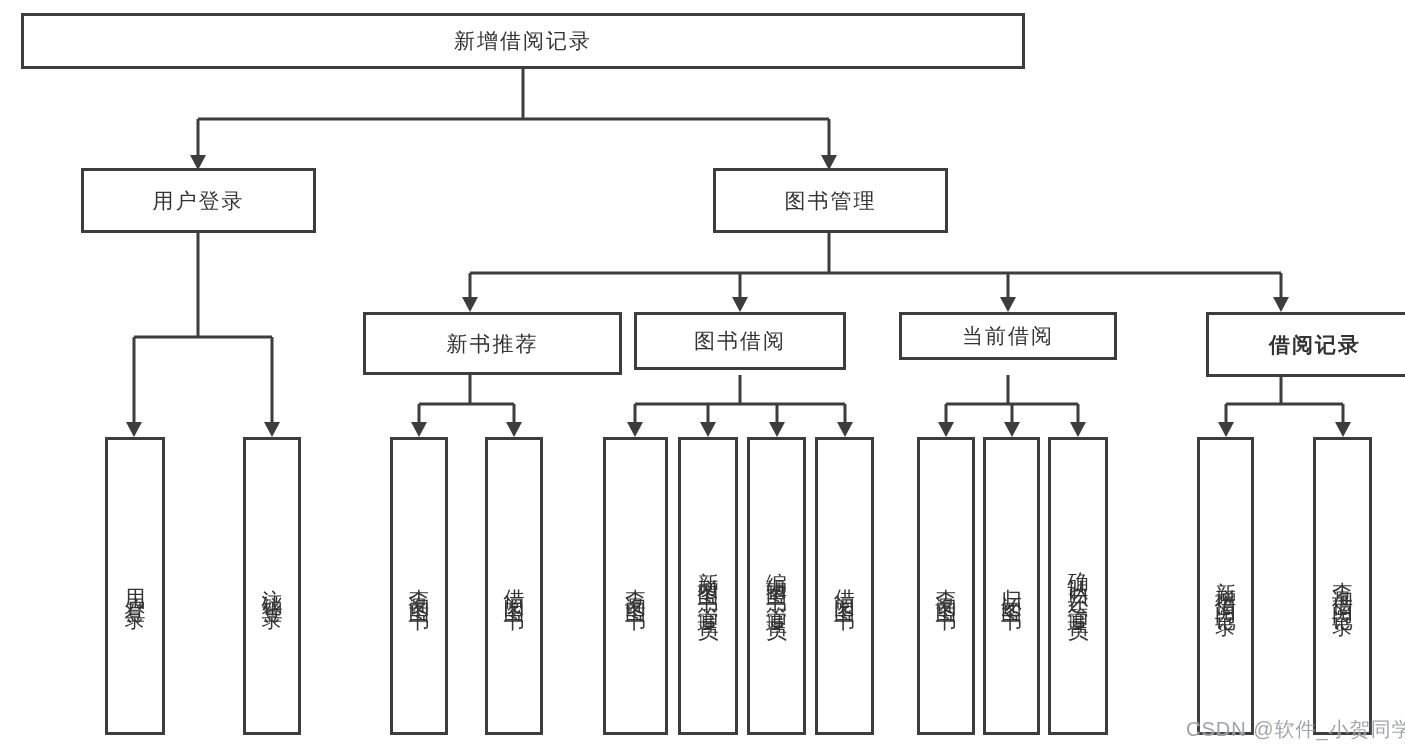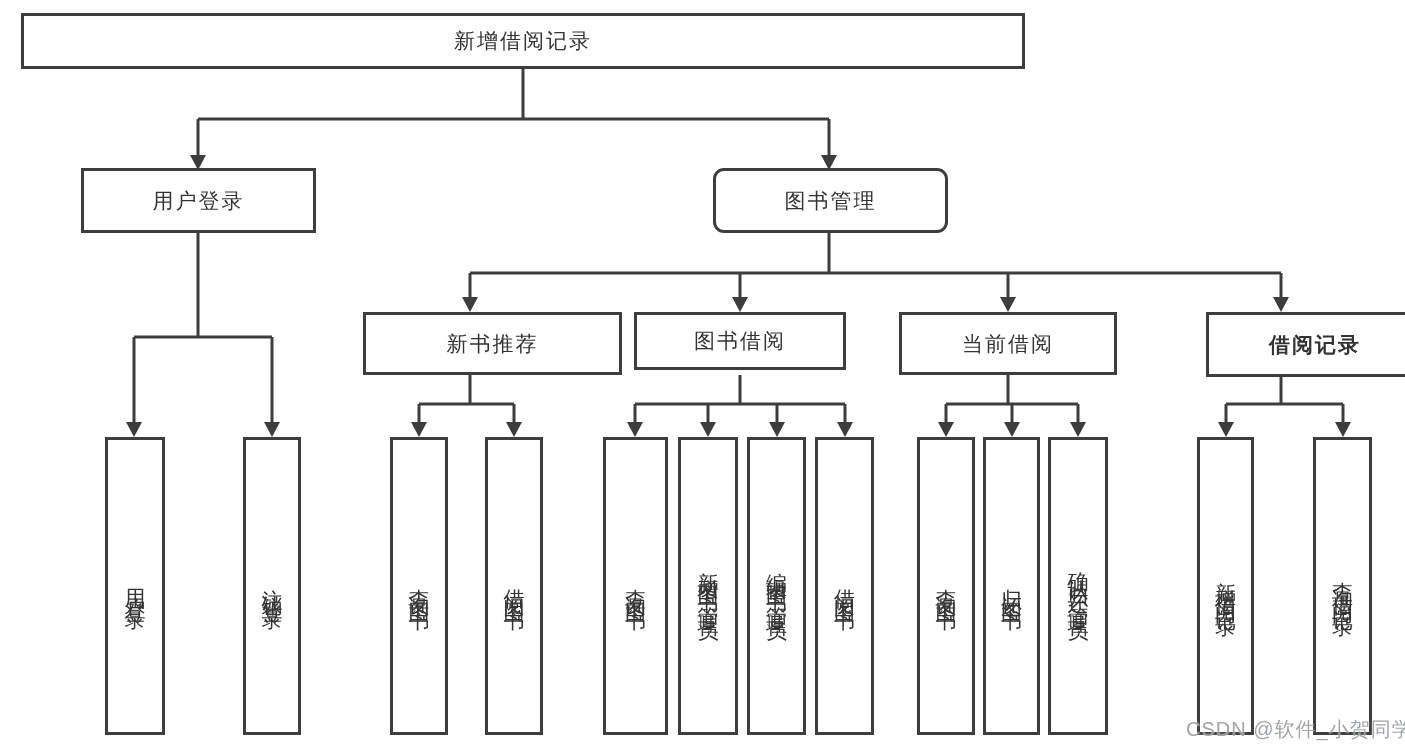--- a/index.html
+++ b/index.html
@@ -124,25 +124,25 @@
       <path d="M1226,404 V423"></path>
       <polygon points="1218,422 1234,422 1226,437" fill="#3d3d3d" stroke="none"></polygon>
       <path d="M1343,404 V423"></path>
       <polygon points="1335,422 1351,422 1343,437" fill="#3d3d3d" stroke="none"></polygon>
     </g>
   </svg>
 
   <div class="node" style="left:21px; top:13px; width:1004px; height:56px;">新增借阅记录</div>
 
   <div class="node" style="left:81px; top:168px; width:235px; height:65px;">用户登录</div>
-  <div class="node" style="left:713px; top:168px; width:235px; height:65px;border-radius:11px;">图书管理</div>
+  <div class="node" style="left:713px; top:168px; width:235px; height:65px;">图书管理</div>
 
   <div class="node" style="left:363px; top:312px; width:259px; height:63px;">新书推荐</div>
   <div class="node" style="left:634px; top:312px; width:212px; height:58px;">图书借阅</div>
-  <div class="node" style="left:899px; top:312px; width:218px; height:63px;">当前借阅</div>
+  <div class="node" style="left:899px; top:312px; width:218px; height:48px;">当前借阅</div>
   <div class="node" style="left:1206px; top:312px; width:218px; height:65px;font-weight:bold;">借阅记录</div>
 
   <div class="node v" style="left:105px; top:437px; width:60px; height:298px;">用户登录</div>
   <div class="node v" style="left:243px; top:437px; width:58px; height:298px;">注销登录</div>
 
   <div class="node v" style="left:390px; top:437px; width:58px; height:298px;">查询图书</div>
   <div class="node v" style="left:485px; top:437px; width:58px; height:298px;">借阅图书</div>
 
   <div class="node v" style="left:603px; top:437px; width:65px; height:298px;">查询图书</div>
   <div class="node v" style="left:678px; top:437px; width:60px; height:298px;">新增图书（管理员）</div>

